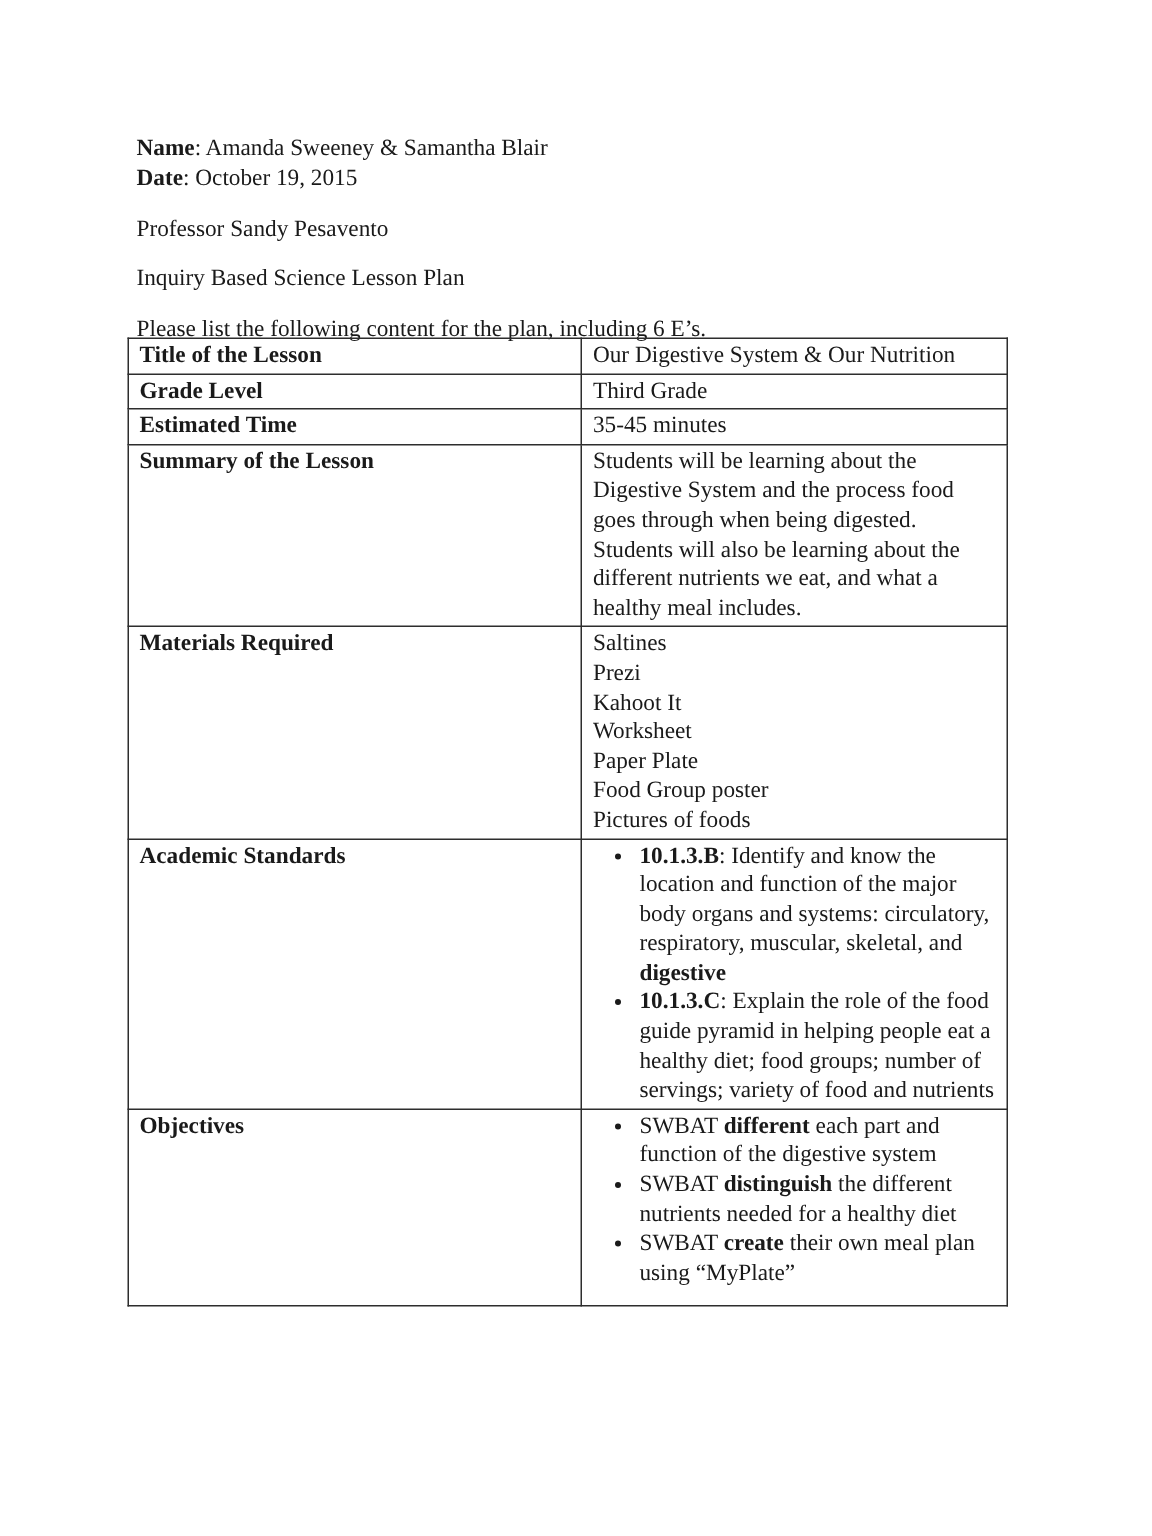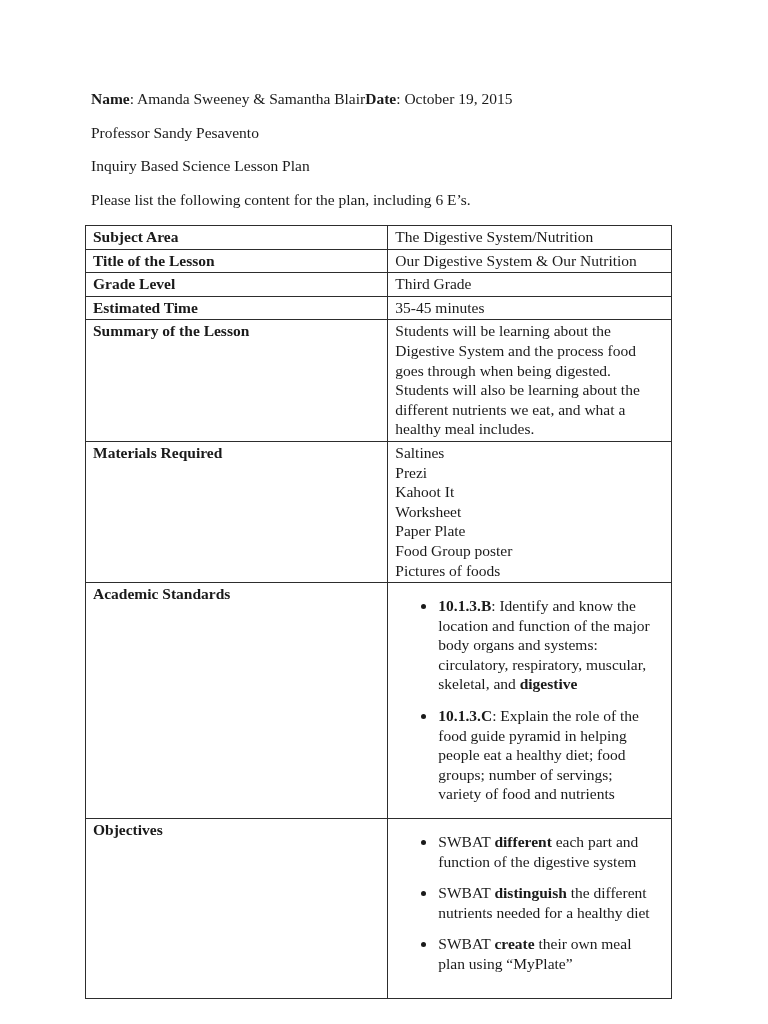--- a/index.html
+++ b/index.html
@@ -8,64 +8,58 @@
     width: 768px;
     height: 1024px;
     background: #ffffff;
     font-family: "Liberation Serif", serif;
     color: #1a1a1a;
     font-size: 15.5px;
     overflow: hidden;
   }
   .header { position: absolute; left: 91px; top: 89px; width: 581px; }
   .header p { margin: 0 0 13.5px 0; line-height: 20px; }
-  .name-line { display: flex; justify-content: flex-start; }
+  .name-line { display: flex; justify-content: center; flex-direction: column; }
   .bold, .lbl { font-weight: 700; }
   .lesson-table {
     position: absolute;
     left: 85px;
     top: 225px;
     width: 587px;
     border-collapse: collapse;
     table-layout: fixed;
   }
   .lesson-table td {
     border: 1.5px solid #2d2d2d;
     vertical-align: top;
     padding: 1px 6px 2px 7px;
     line-height: 19.6px;
   }
   td.label-cell { width: 49.2%; font-weight: 700; }
   td.value-cell .line { margin: 0; }
   ul.bullets { margin: 0; padding: 0 0 0 30px; list-style: disc outside; }
-  ul.bullets li { margin: 12px; padding-left: 1px; }
+  ul.bullets li { margin: 0; padding-left: 1px; }
   tr:last-child td.value-cell { padding-bottom: 12px; }
 </style>
 </head>
 <body>
 
 <div class="page">
   <div class="header">
     <p class="name-line">
       <span><span class="lbl">Name</span><span>: Amanda Sweeney &amp; Samantha Blair</span></span>
       <span><span class="lbl">Date</span><span>: October 19, 2015</span></span>
     </p>
     <p>Professor Sandy Pesavento</p>
     <p>Inquiry Based Science Lesson Plan</p>
     <p>Please list the following content for the plan, including 6 E’s.</p>
   </div>
 
   <table class="lesson-table">
     <tbody>
-        <tr>
-          <td class="label-cell">Subject Area</td>
-          <td class="value-cell">
-            <div class="line"><span>The Digestive System/Nutrition</span></div>
-          </td>
-        </tr>
         <tr>
           <td class="label-cell">Title of the Lesson</td>
           <td class="value-cell">
             <div class="line"><span>Our Digestive System &amp; Our Nutrition</span></div>
           </td>
         </tr>
         <tr>
           <td class="label-cell">Grade Level</td>
           <td class="value-cell">
             <div class="line"><span>Third Grade</span></div>

